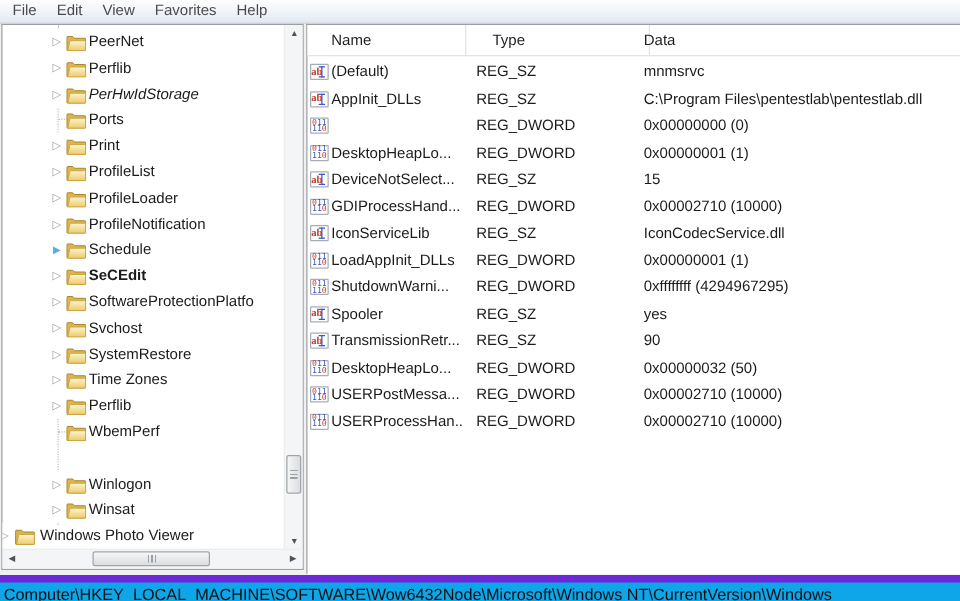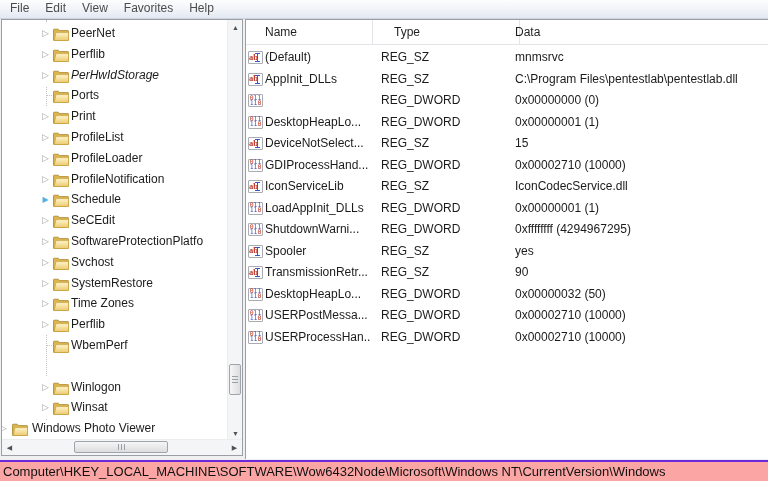--- a/index.html
+++ b/index.html
@@ -61,21 +61,21 @@
   .vi-str { font-weight:bold; font-size:8.5px; color:var(--str-red); letter-spacing:0; padding-right:4px; font-family:"Liberation Serif",serif; }
   .ibeam { position:absolute; right:2px; top:1px; bottom:1px; width:5px; }
   .ibeam::before { content:""; position:absolute; left:2px; top:0; bottom:0; width:1px; background:var(--dw-blue); }
   .ibeam::after { content:""; position:absolute; left:0; top:0; width:5px; height:1px; background:var(--dw-blue);
     box-shadow:0 8px 0 var(--dw-blue); }
   .vi-dw { font-family:"DejaVu Sans Mono",monospace; font-size:6.5px; line-height:5px; text-align:center; }
   .vi-dw .b { color:var(--dw-blue); } .vi-dw .r { color:var(--str-red); }
 
   
   .statusbar { position:absolute; left:0; top:460px; width:768px; height:21px;
-    background:#fca5a5; border-top:2px solid #6d28d9; }
+    background:#0ea5e9; border-top:6px solid #6d28d9; }
   .status-path { position:absolute; left:3px; top:0; line-height:20px; font-size:13px; color:#111; white-space:nowrap; }
 </style>
 </head>
 <body>
 
 <div id="app">
 
   <div class="menubar">
       <span class="menu-item">File</span>
       <span class="menu-item">Edit</span>
@@ -218,21 +218,21 @@
           <span class="tree-folder" style="left: 51px;"><svg width="16" height="13" viewBox="0 0 16 13">
               <defs>
                 <linearGradient id="fg" x1="0" y1="0" x2="0" y2="1">
                   <stop offset="0" stop-color="#fdf5cf"></stop>
                   <stop offset="1" stop-color="#edca6e"></stop>
                 </linearGradient>
               </defs>
               <path d="M0.5 3 L0.5 1.8 Q0.5 1.2 1.1 1.2 L5.2 1.2 L6.6 2.6 L14.9 2.6 Q15.5 2.6 15.5 3.2 L15.5 12 Q15.5 12.5 14.9 12.5 L1.1 12.5 Q0.5 12.5 0.5 12 Z" fill="#dcb54f" stroke="#a8862e" stroke-width="0.8"></path>
               <path d="M1.2 12.5 L2.9 5.1 Q3 4.6 3.6 4.6 L15.5 4.6 L15.5 12 Q15.5 12.5 14.9 12.5 Z" fill="url(#fg)" stroke="#c9a23c" stroke-width="0.7"></path>
             </svg></span>
-          <span class="tree-label" style="left: 66px;">SeCEdit</span>
+          <span class="tree-label" style="left: 66px; font-weight: bold;">SeCEdit</span>
         </div>
         <div class="tree-row" style="top: 211px;">
           <span class="tree-arrow" style="left: 38px;">▷</span>
           <span class="tree-folder" style="left: 51px;"><svg width="16" height="13" viewBox="0 0 16 13">
               <defs>
                 <linearGradient id="fg" x1="0" y1="0" x2="0" y2="1">
                   <stop offset="0" stop-color="#fdf5cf"></stop>
                   <stop offset="1" stop-color="#edca6e"></stop>
                 </linearGradient>
               </defs>

